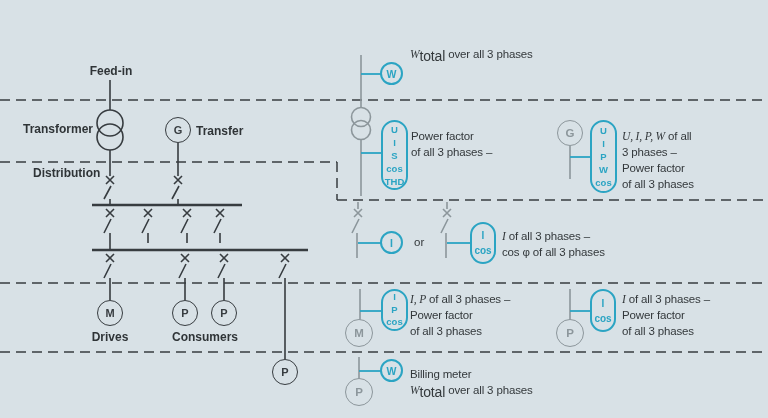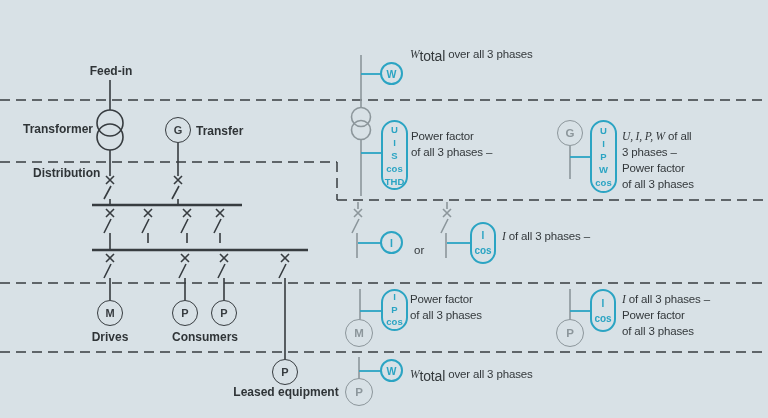--- a/index.html
+++ b/index.html
@@ -112,21 +112,20 @@
     </g>
   </svg>
 
 
   <div class="lbl center" style="left:85px;top:64px;width:52px;">Feed-in</div>
   <div class="lbl" style="left:23px;top:122px;">Transformer</div>
   <div class="lbl" style="left:196px;top:124px;">Transfer</div>
   <div class="lbl" style="left:33px;top:166px;">Distribution</div>
   <div class="lbl center" style="left:80px;top:330px;width:60px;">Drives</div>
   <div class="lbl center" style="left:163px;top:330px;width:84px;">Consumers</div>
-  <div class="lbl center" style="left:225px;top:385px;width:122px;">Leased equipment</div>
 
   <div class="circ dark" style="left:165px;top:117px;width:26px;height:26px;">
       <span>G</span>
     </div>
   <div class="circ dark" style="left:97px;top:300px;width:26px;height:26px;">
       <span>M</span>
     </div>
   <div class="circ dark" style="left:172px;top:300px;width:26px;height:26px;">
       <span>P</span>
     </div>
@@ -196,28 +195,31 @@
       <div>of all 3 phases –</div>
     </div>
   <div class="txt" style="left:622px;top:128px;">
       <div><i class="mv">U, I, P, W</i> of all</div>
       <div>3 phases –</div>
       <div>Power factor</div>
       <div>of all 3 phases</div>
     </div>
   <div class="txt" style="left:502px;top:228px;">
       <div><i class="mv">I</i> of all 3 phases –</div>
+      <div>cos φ of all 3 phases</div>
     </div>
   <div class="txt" style="left:410px;top:291px;">
+      <div><i class="mv">I, P</i> of all 3 phases –</div>
       <div>Power factor</div>
       <div>of all 3 phases</div>
     </div>
   <div class="txt" style="left:622px;top:291px;">
       <div><i class="mv">I</i> of all 3 phases –</div>
       <div>Power factor</div>
       <div>of all 3 phases</div>
     </div>
   <div class="txt" style="left:410px;top:366px;">
+      <div>Billing meter</div>
       <div><i class="mv">W</i><sub>total</sub> over all 3 phases</div>
     </div>
-  <div class="or" style="left:414px;top:236px;margin-top:8px;">or</div>
+  <div class="or" style="left:414px;top:236px;">or</div>
 
 </div>
 
 </body></html>

